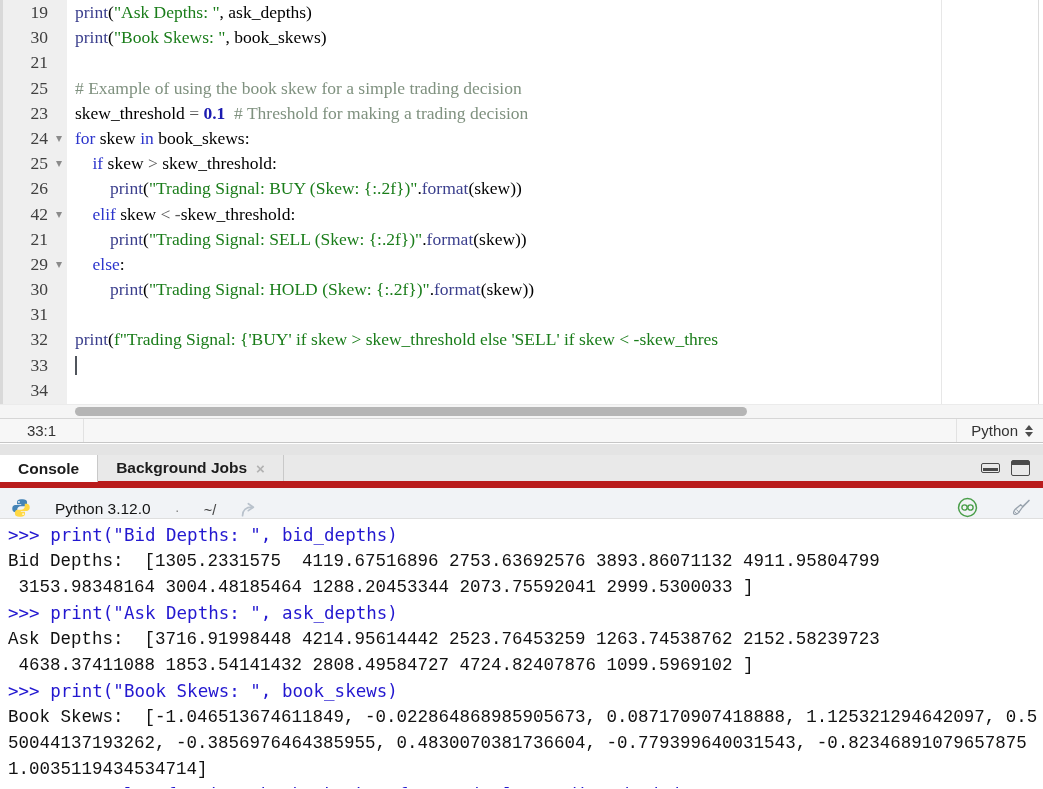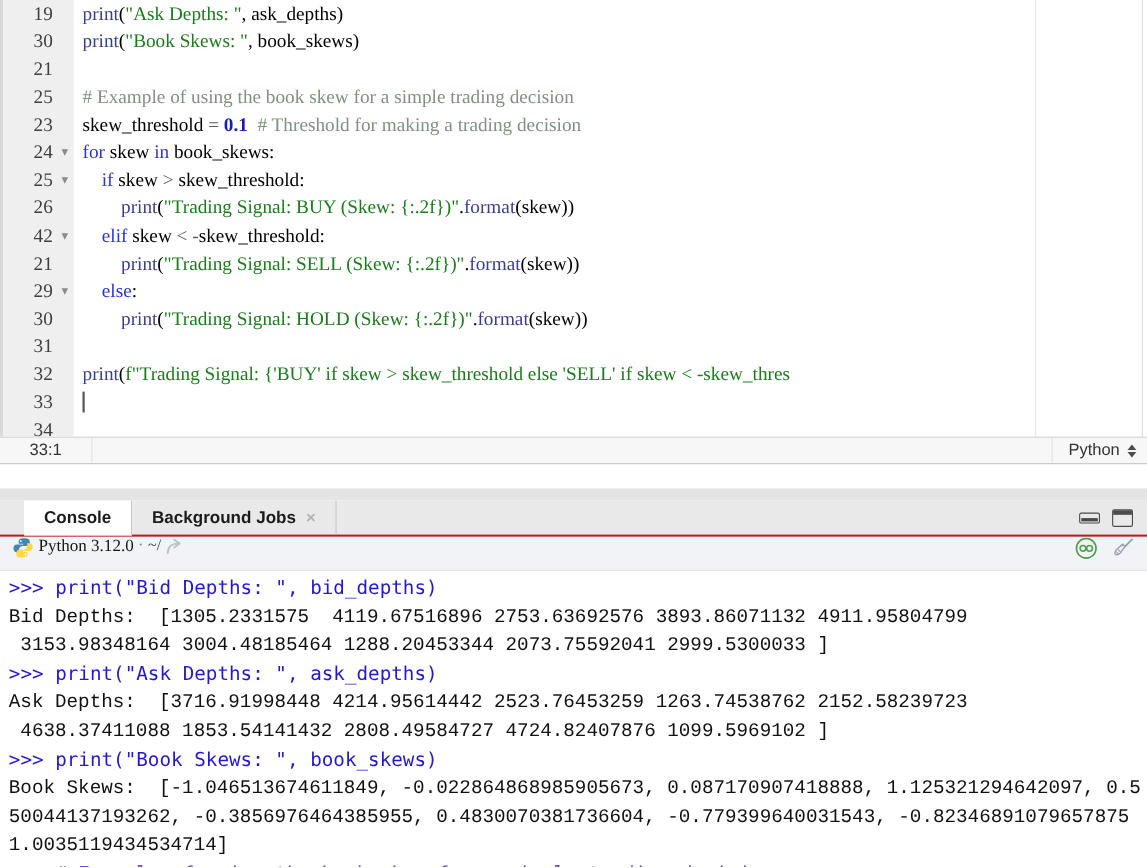--- a/index.html
+++ b/index.html
@@ -28,50 +28,50 @@
   .tok-str { color:var(--c-str); }
   .tok-com { color:var(--c-com); }
   .tok-num { color:var(--c-num); font-weight:bold; }
   .tok-op  { color:var(--c-op); }
   .tok-pl  { color:var(--c-pl); }
   
   .hscroll { position:absolute; left:0; top:404px; width:1043px; height:14px; background:#f5f5f5; border-top:1px solid #ebebeb; }
   .hthumb  { position:absolute; left:75px; top:2px; width:672px; height:9px; background:#b5b5b5; border-radius:5px; }
   
   .statusbar {
-    position:absolute; left:0; top:397px; width:1043px; height:25px;
+    position:absolute; left:0; top:418px; width:1043px; height:25px;
     background:#f7f7f7; border-top:1px solid #d6d6d6; border-bottom:1px solid #c6c6c6;
     display:flex; align-items:center; font-size:15px; color:#333;
   }
   .sb-pos { width:84px; text-align:center; border-right:1px solid #e2e2e2; height:100%; line-height:23px; }
   .sb-fill { flex:1; }
   .sb-lang { border-left:1px solid #e2e2e2; height:100%; line-height:23px; padding:0 10px 0 14px; display:flex; align-items:center; gap:7px; }
   .spinner { display:flex; flex-direction:column; gap:2px; }
   .tri-up    { width:0; height:0; border-left:4px solid transparent; border-right:4px solid transparent; border-bottom:5px solid #4d4d4d; }
   .tri-down  { width:0; height:0; border-left:4px solid transparent; border-right:4px solid transparent; border-top:5px solid #4d4d4d; }
   
   .pane-gap { position:absolute; left:0; top:444px; width:1043px; height:11px; background:#e4e4e4; }
   
   .console-pane { position:absolute; left:0; top:455px; width:1043px; height:334px; }
   .tabbar {
-    height:33px; background:#e9e9e9; border-bottom:2px solid #b91c1c;
-    display:flex; align-items:stretch;padding-left:22px;
+    height:33px; background:#e9e9e9; border-bottom:7px solid #b91c1c;
+    display:flex; align-items:stretch;
   }
   .tab { display:flex; align-items:center; padding:0 18px; font-size:15.5px; font-weight:bold; color:#1c1c1c; border-right:1px solid #c9c9c9; }
   .tab.active { background:#fff; margin-bottom:-1px; }
   .tab .close-x { margin-left:9px; color:#b2b2b2; font-weight:bold; font-size:15px; }
   .tab-fill { flex:1; }
   .winctl { display:flex; align-items:center; gap:11px; padding-right:13px; }
   .icon-min { width:19px; height:10px; border:1.5px solid #4a4a4a; border-radius:2px; position:relative; }
   .icon-min::after { content:""; position:absolute; left:1px; right:1px; bottom:1px; height:3px; background:#4a4a4a; }
   .icon-max { width:19px; height:16px; border:1.5px solid #4a4a4a; border-radius:2px; position:relative; }
   .icon-max::after { content:""; position:absolute; left:0; right:0; top:0; height:4px; background:#4a4a4a; }
   .toolbar {
     height:31px; background:#f1f3f6; border-bottom:1px solid #dfdfdf;
-    display:flex; align-items:flex-start; padding:0 11px; gap:4px;font-family:Liberation Serif, serif;
+    display:flex; align-items:flex-end; padding:0 11px; gap:24px;
   }
   .interp { font-size:15.5px; color:#141414; }
   .sep-dot { color:#8a8a8a; font-size:15px; }
   .wd { font-size:14.5px; color:#444; }
   .tb-fill { flex:1; }
   .console-output {
     height:269px; background:#fff; overflow:hidden; padding:3px 0 0 8px;
   }
   .crow { font-family:"DejaVu Sans Mono", monospace; font-size:17.5px; line-height:26px; white-space:pre; }
   .crow.input  { color:var(--c-input); }

